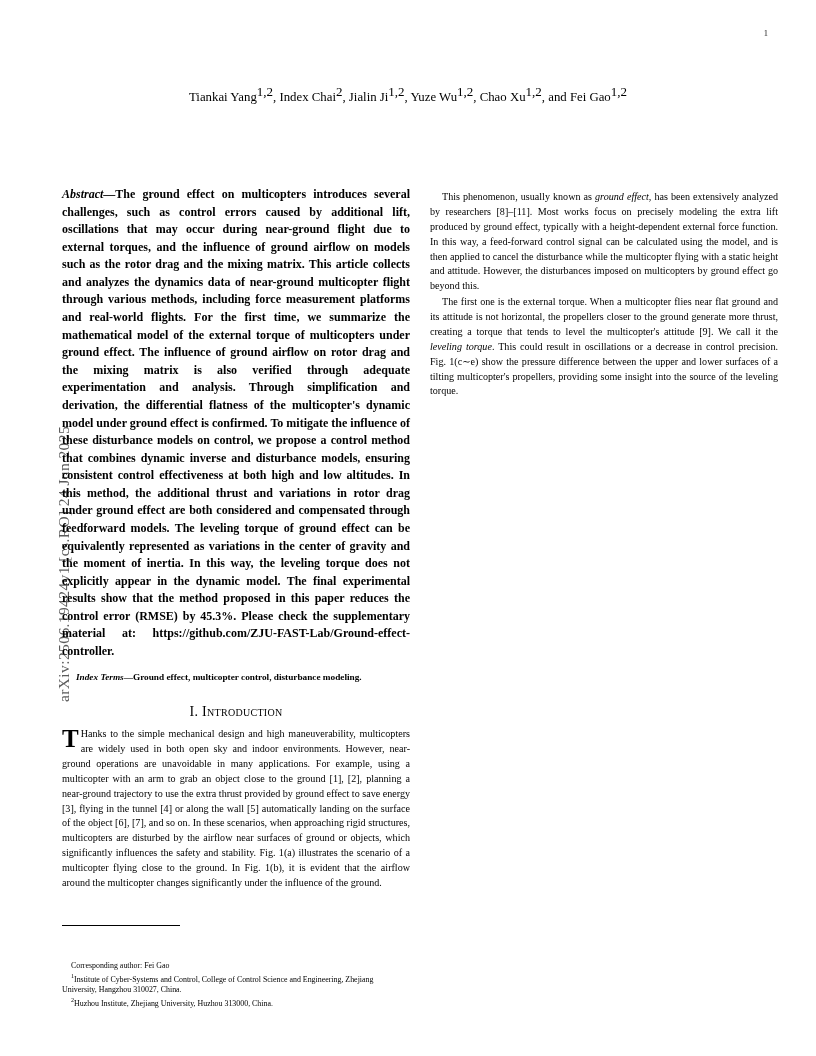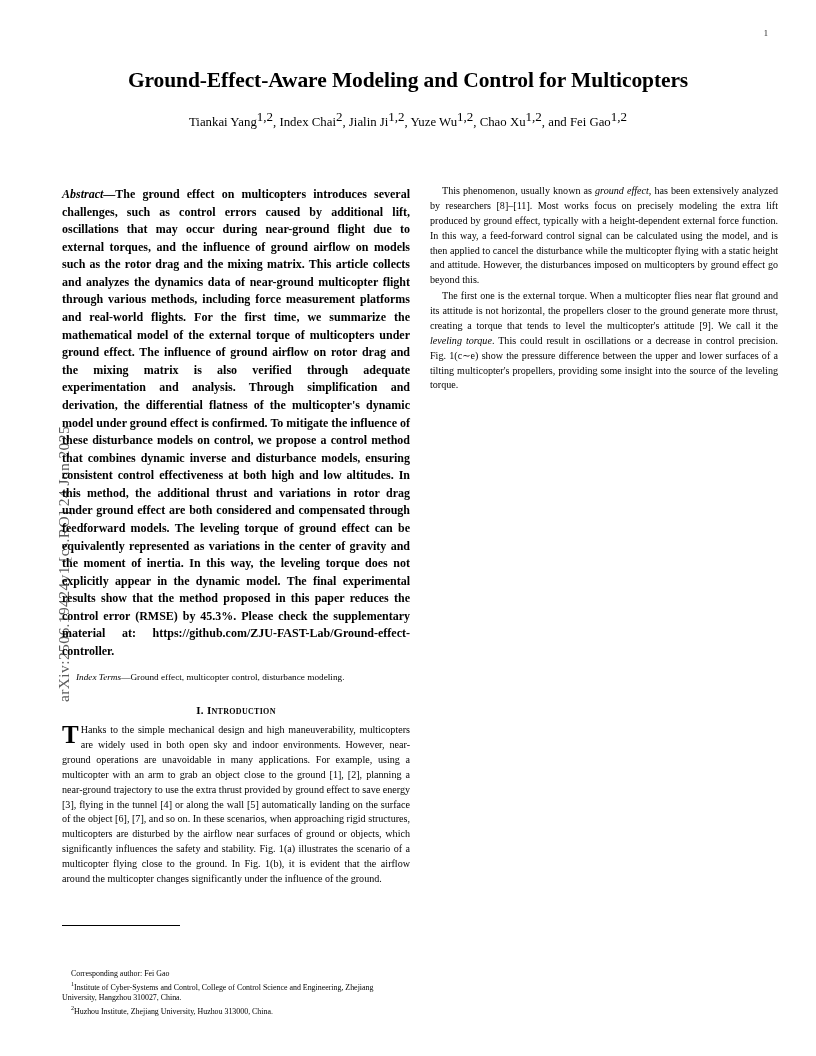--- a/index.html
+++ b/index.html
@@ -65,55 +65,54 @@
   #col-left {
     position: absolute;
     left: 62px;
     top: 186px;
     width: 348px;
     height: 815px;
   }
   #col-right {
     position: absolute;
     left: 430px;
-    top: 170px;
+    top: 176px;
     width: 348px;
     height: 815px;
   }
 
   p { margin: 0; }
 
   .abstract {
     font-size: 12px;
     line-height: 1.465;
     text-align: justify;
     font-weight: bold;
     text-justify: inter-word;
     hyphens: auto;
   }
   .abstract .lead { font-style: italic; font-weight: bold; }
   .index-terms {
     font-size: 9.25px;
     line-height: 1.465;
     text-align: justify;
-    font-weight: normal;
+    font-weight: bold;
     margin-top: 10px;
     text-indent: 14px;
     hyphens: auto;
   }
   .index-terms .lead { font-style: italic; }
 
   .sec-head {
     text-align: center;
-    font-size: 11px;
+    font-size: 14px;
     margin-top: 20px;
     margin-bottom: 7px;
     font-variant: small-caps;
     letter-spacing: 0.3px;
-    font-weight: bold;
   }
 
   .body-par {
     font-size: 10.1px;
     line-height: 1.475;
     text-align: justify;
     text-indent: 12px;
     hyphens: auto;
     margin-top: 1px;
   }
@@ -133,21 +132,21 @@
     font-weight: bold;
     padding-right: 2px;
     padding-top: 2px;
     font-family: "Liberation Serif", serif;
   }
 
   
   #footnote-block {
     position: absolute;
     left: 62px;
-    bottom: 39px;
+    bottom: 47px;
     width: 348px;
     font-size: 7.9px;
     line-height: 1.35;
   }
   #footnote-rule {
     position: absolute;
     left: 62px;
     bottom: 130px;
     width: 118px;
     height: 1px;
@@ -157,21 +156,20 @@
   .fn-line sup { font-size: 6px; vertical-align: super; }
 </style>
 </head>
 <body>
 
 <div id="page-number">1</div>
 
 <div id="arxiv-stamp">arXiv:2506.19424v1  [cs.RO]  24 Jun 2025</div>
 
 <div id="title-block">
-  <h1 id="paper-title">Ground-Effect-Aware Modeling and Control for Multicopters</h1>
   <div id="author-line">
     <span>Tiankai Yang</span><sup>1,2</sup>,
     <span>Index Chai</span><sup>2</sup>,
     <span>Jialin Ji</span><sup>1,2</sup>,
     <span>Yuze Wu</span><sup>1,2</sup>,
     <span>Chao Xu</span><sup>1,2</sup>,
     <span>and Fei Gao</span><sup>1,2</sup>
   </div>
 </div>
 

